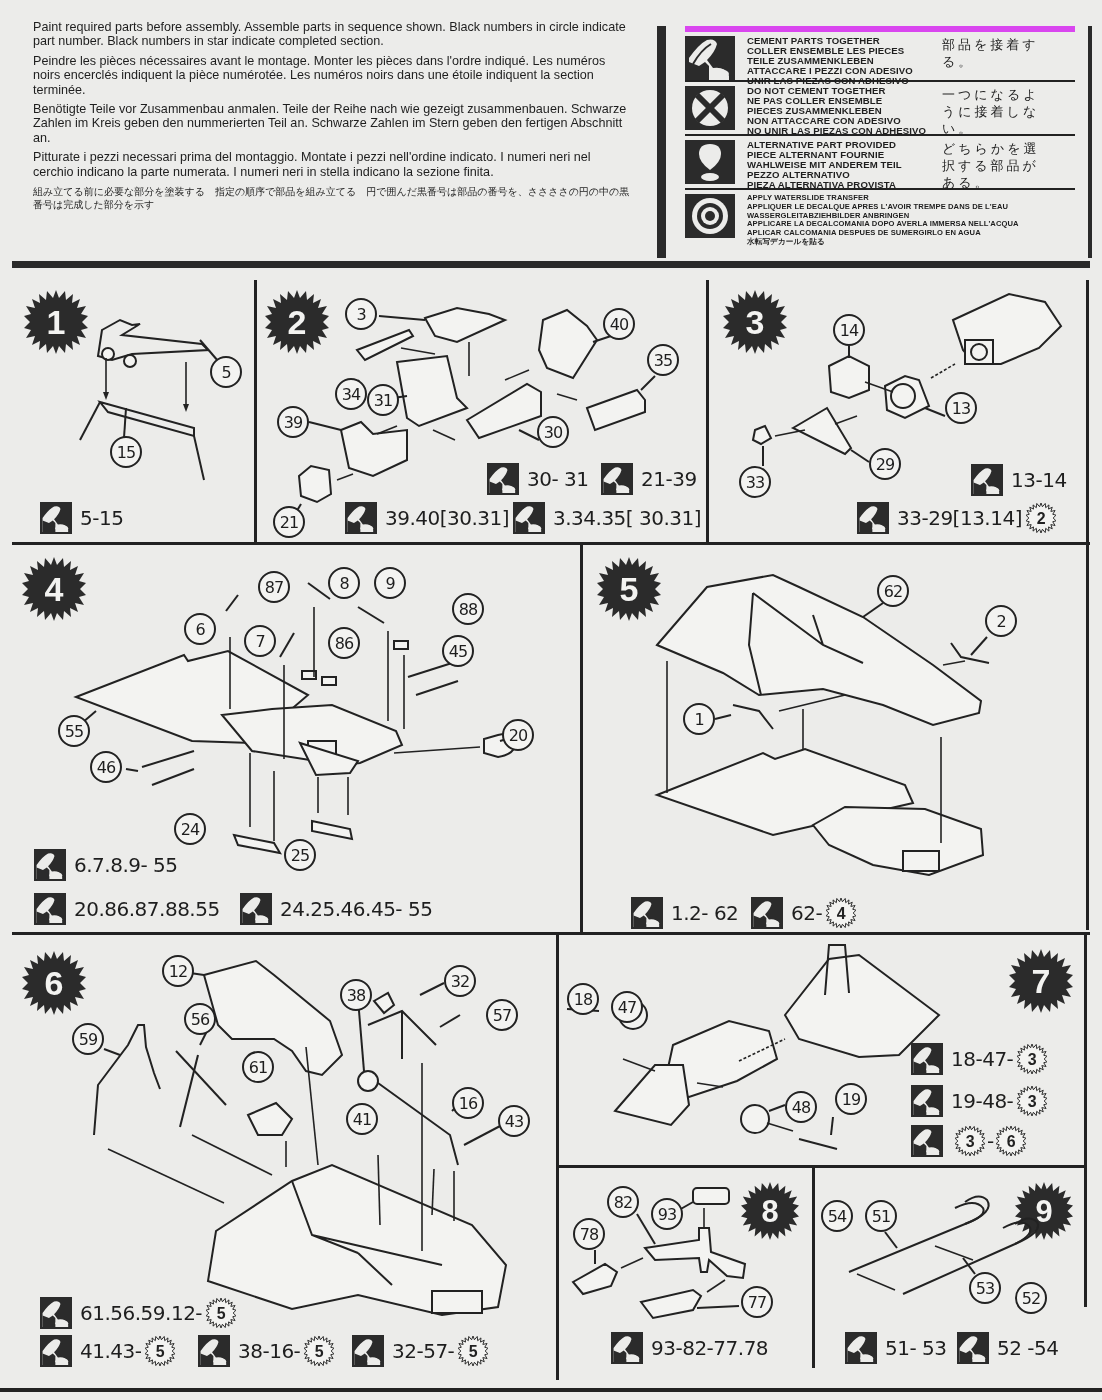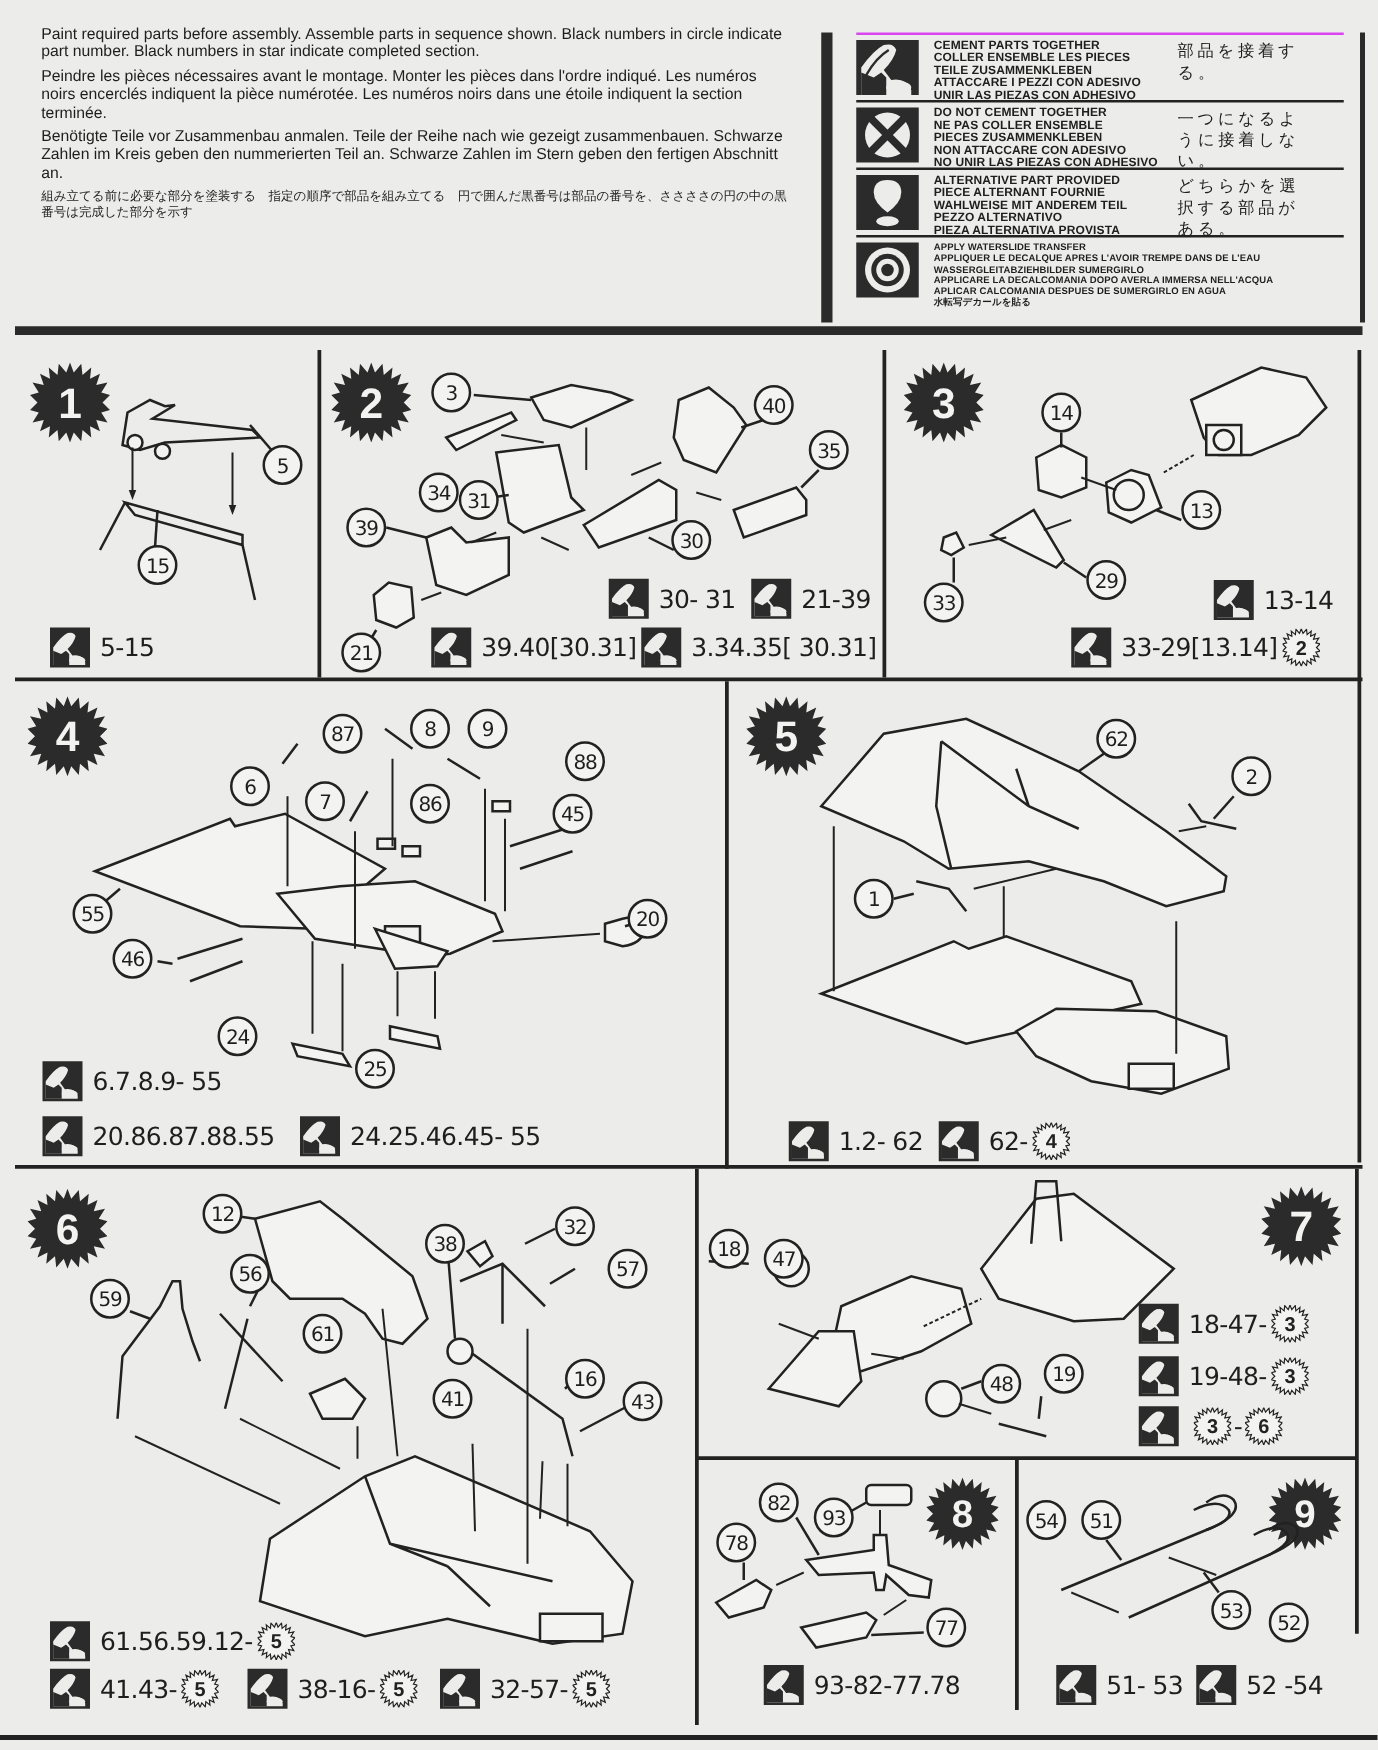--- a/index.html
+++ b/index.html
@@ -5,21 +5,21 @@
   html,body{margin:0;padding:0;}
   body{width:1102px;height:1400px;background:#ececea;position:relative;overflow:hidden;font-family:"Liberation Sans",sans-serif;color:#1e1e1e;}
   .abs{position:absolute;}
   .intro{left:33px;top:20px;width:600px;font-size:12.6px;line-height:14.4px;}
   .intro p{margin:0 0 5px 0;}
   .intro .jp{font-size:10px;line-height:13px;margin-top:6px;}
   .vbar{left:657px;top:26px;width:9px;height:232px;background:#2a2a2a;}
   .rbar{left:1088px;top:26px;width:4px;height:232px;background:#2a2a2a;}
   .legend{left:685px;top:26px;width:390px;}
   .lrow{display:flex;align-items:flex-start;border-top:2px solid #222;padding:4px 0 3px 0;height:54px;box-sizing:border-box;}
-  .lrow:first-child{border-top:2px solid #d946ef;}
+  .lrow:first-child{border-top:6px solid #d946ef;}
   .licon{width:50px;height:44px;background:#2b2b2b;flex:none;margin-right:12px;position:relative;overflow:hidden;}
   .ltext{font-size:9.6px;line-height:10px;font-weight:bold;letter-spacing:0.1px;width:185px;flex:none;}
   .ltext.small{font-size:7.6px;line-height:8.8px;width:310px;}
   .ljp{font-size:13px;line-height:17px;letter-spacing:3px;margin-left:10px;}
   .hrule{left:12px;top:261px;width:1078px;height:7px;background:#2a2a2a;}
   .panel{position:absolute;box-sizing:border-box;}
   .vline{position:absolute;background:#222;width:3px;}
   .hline{position:absolute;background:#222;height:3px;}
   .star{position:absolute;width:64px;height:64px;}
   .star svg{width:100%;height:100%;}
@@ -33,20 +33,21 @@
   svg .fl{stroke:#222;fill:#f3f3f1;stroke-width:2;}
   svg .ar{stroke:#222;fill:none;stroke-width:1.6;}
 </style>
 </head>
 <body>
 
 <div class="abs intro">
   <p>Paint required parts before assembly. Assemble parts in sequence shown. Black numbers in circle indicate part number.    Black numbers in star indicate completed section.</p>
   <p>Peindre les pièces nécessaires avant le montage. Monter les pièces dans l'ordre indiqué. Les numéros noirs encerclés indiquent la pièce numérotée.   Les numéros noirs dans une étoile indiquent la section terminée.</p>
   <p>Benötigte Teile vor Zusammenbau anmalen. Teile der Reihe nach wie gezeigt zusammenbauen. Schwarze Zahlen im Kreis geben den nummerierten Teil an.  Schwarze Zahlen im Stern geben den fertigen Abschnitt an.</p>
+  <p>Pitturate i pezzi necessari prima del montaggio. Montate i pezzi nell'ordine indicato. I numeri neri nel cerchio indicano la parte numerata. I numeri neri in stella indicano la sezione finita.</p>
   <p class="jp">組み立てる前に必要な部分を塗装する　指定の順序で部品を組み立てる　円で囲んだ黒番号は部品の番号を、ささささの円の中の黒番号は完成した部分を示す</p>
 </div>
 
 <div class="abs vbar"></div>
 <div class="abs rbar"></div>
 
 <div class="abs legend">
   <div class="lrow">
     <div class="licon">
       <svg width="50" height="44" viewBox="0 0 50 44">
@@ -106,21 +107,21 @@
       <svg width="50" height="44" viewBox="0 0 50 44">
         <circle cx="25" cy="22" r="18" fill="#ececea"></circle>
         <circle cx="25" cy="22" r="13" fill="#2b2b2b"></circle>
         <circle cx="25" cy="22" r="9" fill="#ececea"></circle>
         <circle cx="25" cy="22" r="5" fill="#2b2b2b"></circle>
       </svg>
     </div>
     <div class="ltext small">
       <div>APPLY WATERSLIDE TRANSFER</div>
         <div>APPLIQUER LE DECALQUE APRES L'AVOIR TREMPE DANS DE L'EAU</div>
-        <div>WASSERGLEITABZIEHBILDER SUMERGIRLO</div>
+        <div>WASSERGLEITABZIEHBILDER ANBRINGEN</div>
         <div>APPLICARE LA DECALCOMANIA DOPO AVERLA IMMERSA NELL'ACQUA</div>
         <div>APLICAR CALCOMANIA DESPUES DE SUMERGIRLO EN AGUA</div>
         <div>水転写デカールを貼る</div>
     </div>
   </div>
 </div>
 
 <div class="abs hrule"></div>
 
 <div class="vline" style="left:254px;top:280px;height:262px"></div>

